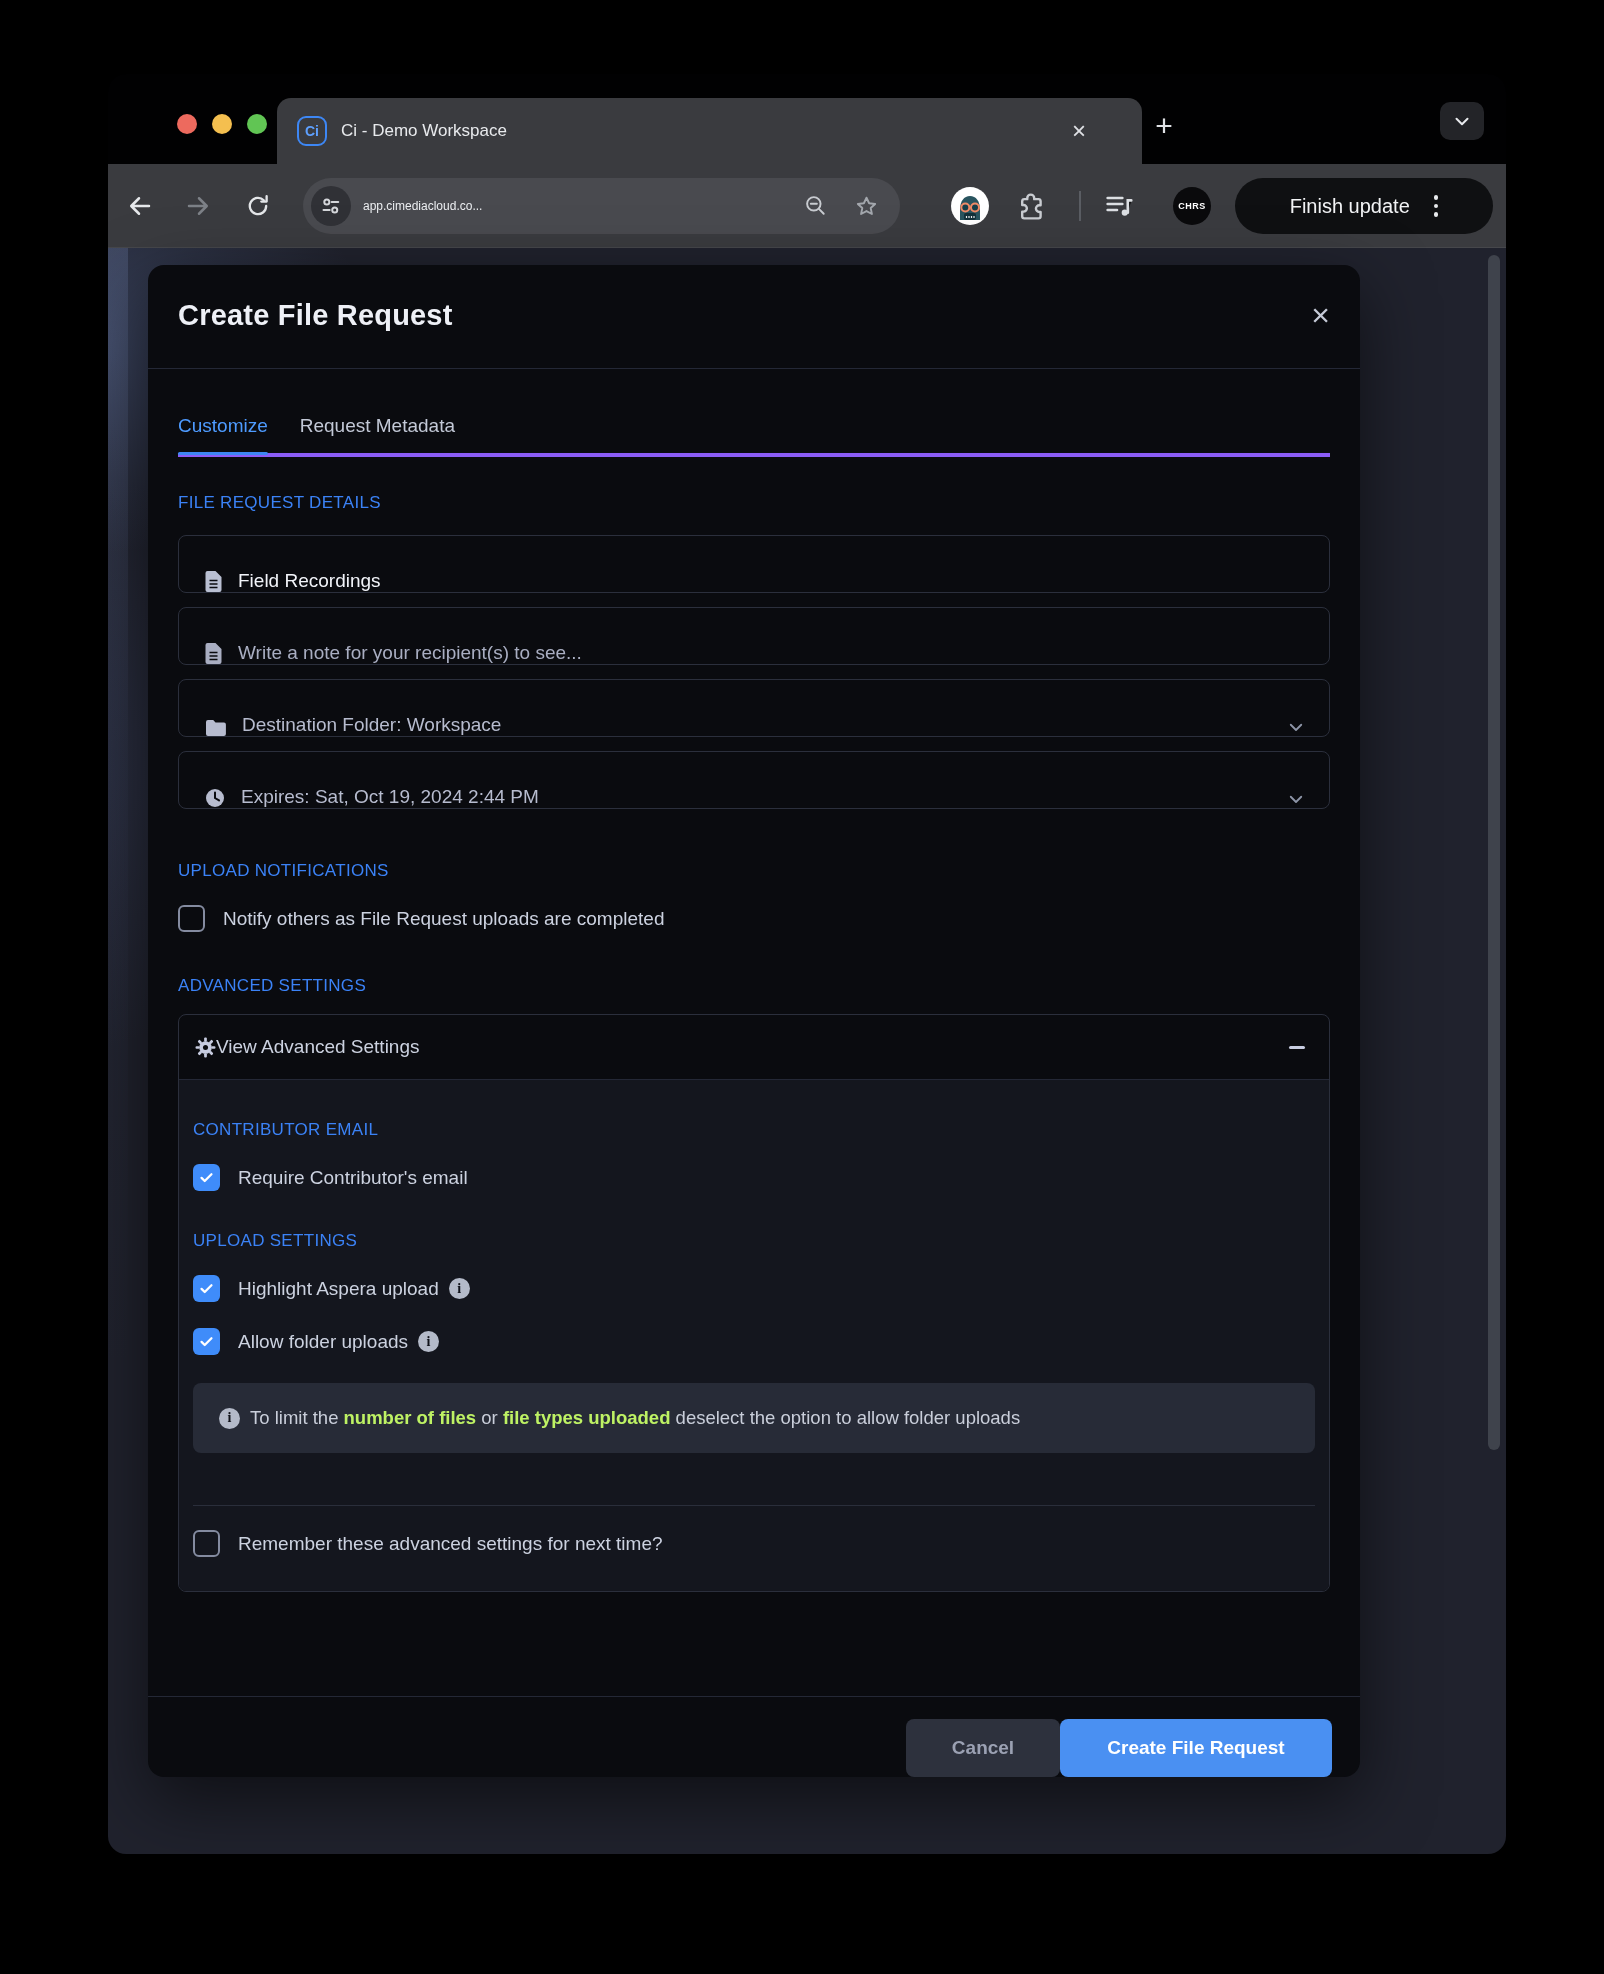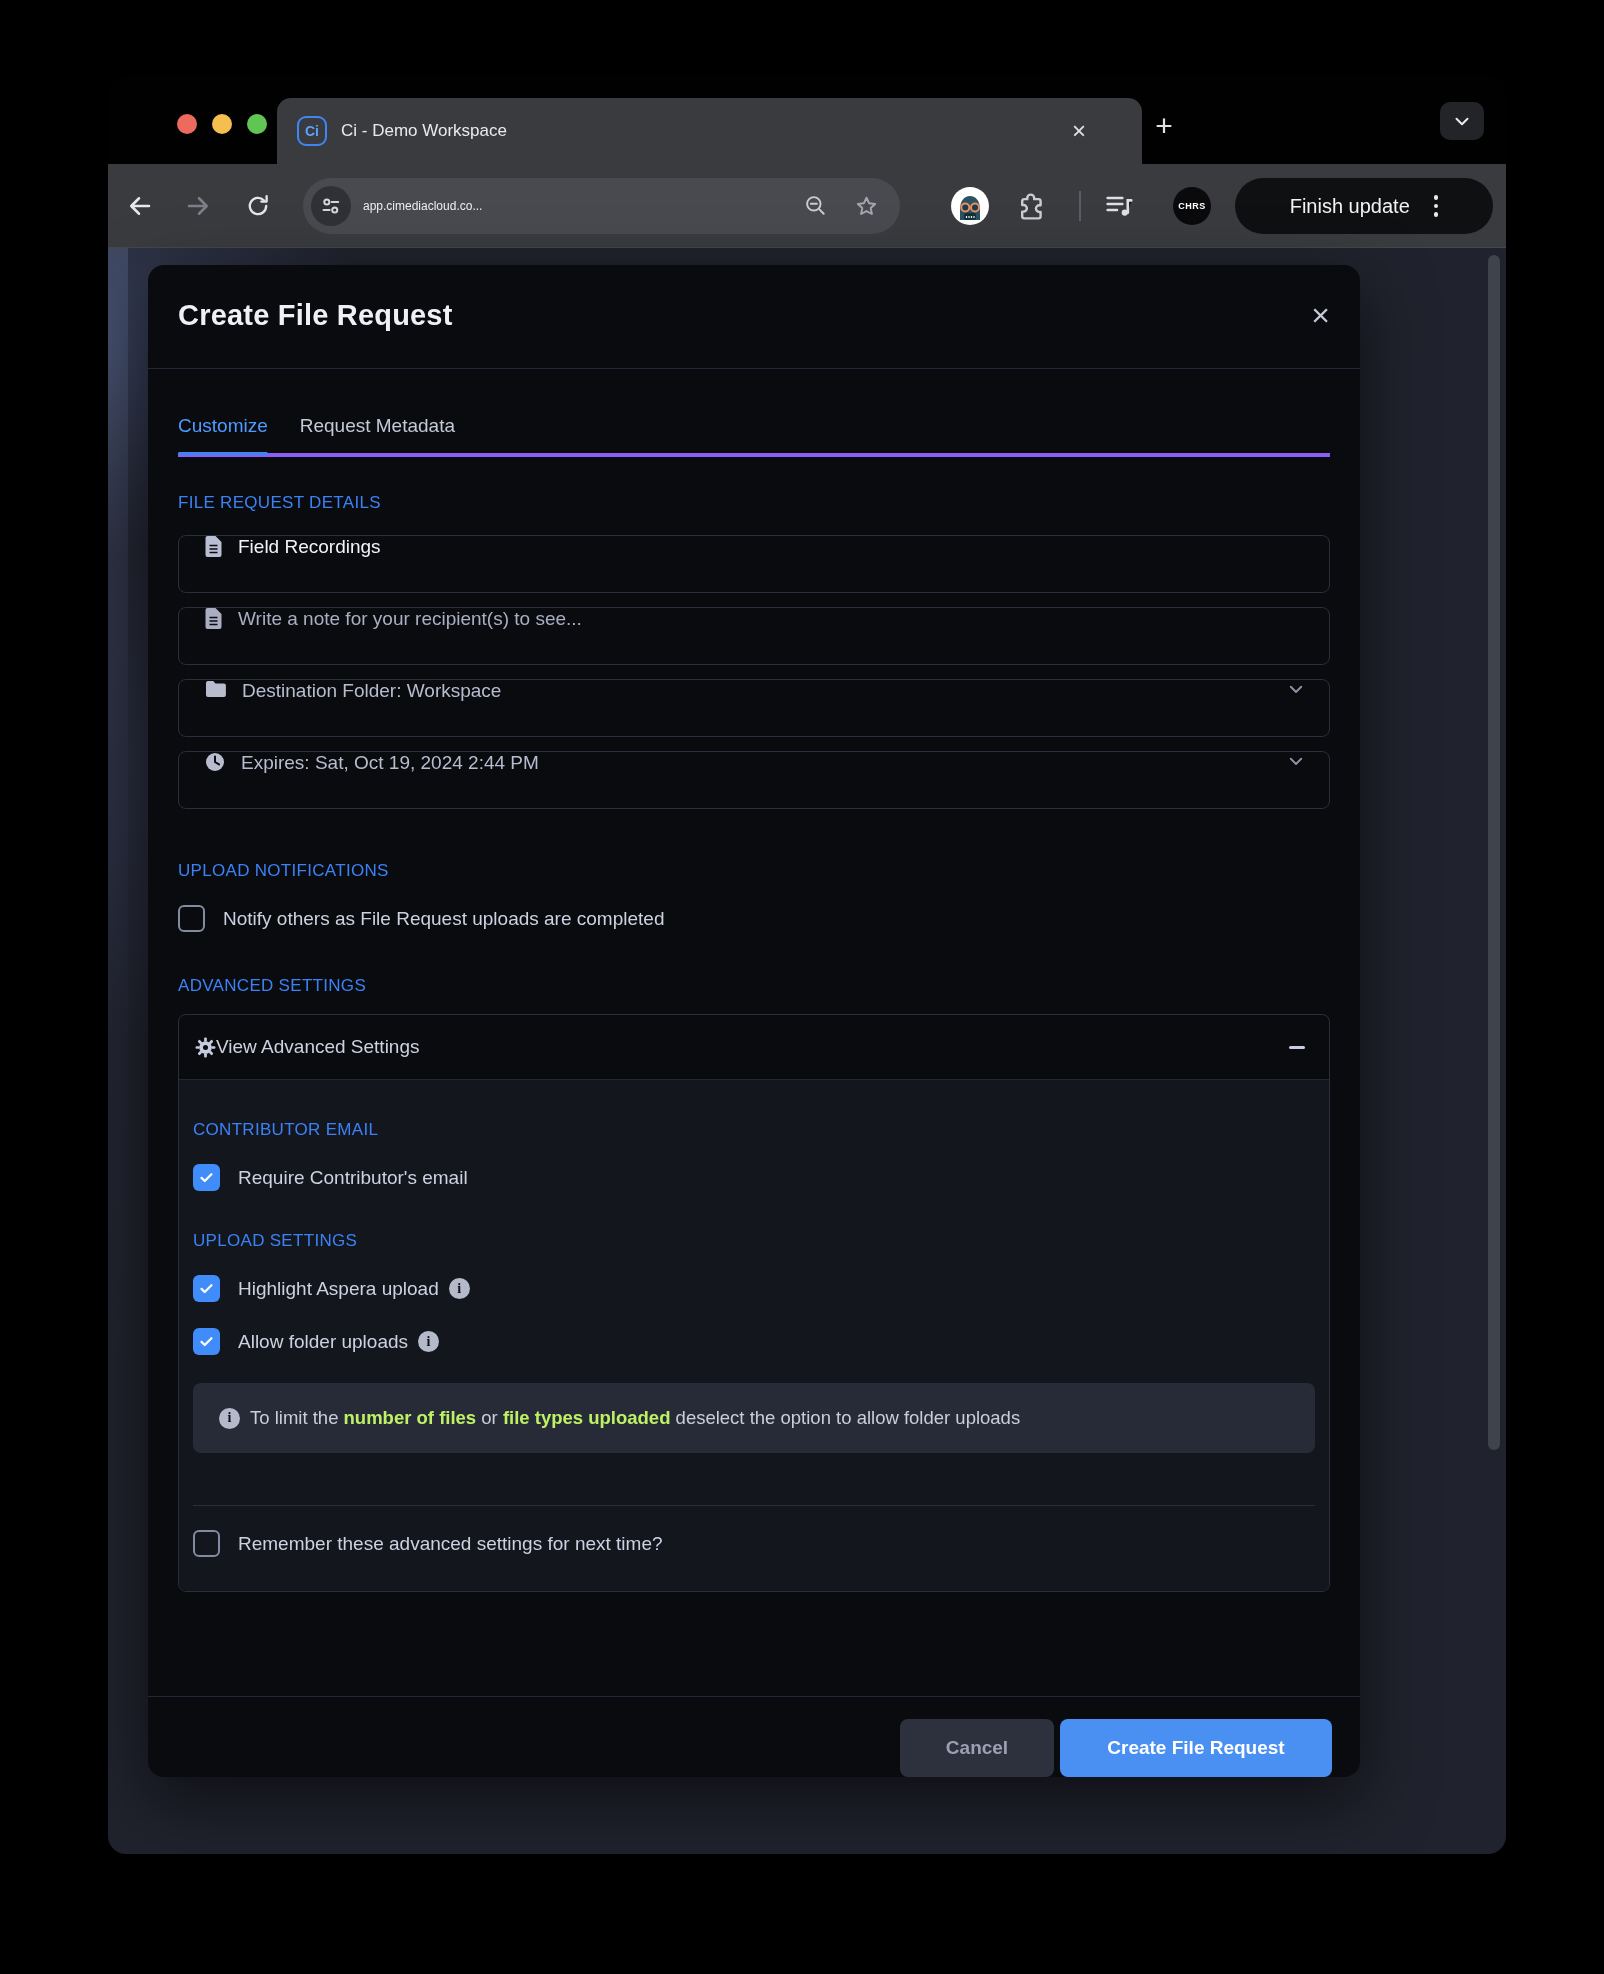--- a/index.html
+++ b/index.html
@@ -60,42 +60,42 @@
     border-bottom:1px solid #242836;}
   .m-title{color:#eef0f6;font-size:29px;font-weight:600;letter-spacing:.2px;}
   .m-close{color:#c6cbd8;font-size:32px;font-weight:300;line-height:.8;margin-top:4px;}
   .m-tabs{margin:0 30px;padding-top:46px;display:flex;gap:32px;border-bottom:4px solid #8b5cf6;}
   .m-tab{font-size:19px;padding-bottom:16px;color:#c3c9d7;position:relative;}
   .m-tab.active{color:#4e9bff;}
   .m-tab.active::after{content:"";position:absolute;left:0;right:0;bottom:-2px;height:3px;background:#3d86f2;border-radius:2px;}
   .m-body{flex:1;padding:0 30px;overflow:hidden;}
   .sec-label{font-size:17px;color:#3b82f6;letter-spacing:.3px;}
   .mt36{margin-top:36px;} .mt52{margin-top:52px;} .mt44{margin-top:44px;}
-  .fieldrow{margin-top:14px;height:58px;border:1px solid #2b2f3c;border-radius:8px;display:flex;align-items:flex-start;
+  .fieldrow{margin-top:14px;height:58px;border:1px solid #2b2f3c;border-radius:8px;display:flex;align-items:flex-end;
     padding:0 24px 0 26px;box-sizing:border-box;gap:16px;}
   .fieldrow.first{margin-top:22px;}
   .fieldrow .val{font-size:19px;color:#f2f4f9;}
   .fieldrow .muted{color:#a9aec2;}
   .fieldrow .soft{color:#b7bccf;}
   .fieldrow .chev{margin-left:auto;display:flex;align-items:center;}
   .cbrow{display:flex;align-items:center;gap:18px;margin-top:24px;}
   .cb{width:27px;height:27px;border-radius:6px;border:2.5px solid #848ba0;box-sizing:border-box;flex:0 0 auto;}
   .cb.checked{border:none;background:#3f8cfa;display:flex;align-items:center;justify-content:center;}
   .cblabel{font-size:19px;color:#ccd2e0;display:flex;align-items:center;gap:10px;}
   .panel{margin-top:18px;border:1px solid #2b2f3c;border-radius:8px;overflow:hidden;}
   .panel-header{height:64px;display:flex;align-items:center;gap:0;padding:0 24px 0 16px;box-sizing:border-box;}
   .panel-header .plabel{font-size:19px;color:#ccd2e0;}
   .minus{margin-left:auto;width:16px;height:3px;border-radius:2px;background:#c7cce0;}
   .panel-body{background:#14161e;padding:40px 14px 34px 14px;border-top:1px solid #242836;}
   .infobox{margin-top:28px;background:#272b37;border-radius:8px;height:70px;display:flex;align-items:center;
     padding:0 26px;box-sizing:border-box;font-size:18.5px;color:#c9ceda;}
   .infobox b{color:#bef264;}
   .infobox .ii{margin-right:10px;}
   .bodydivider{margin-top:52px;height:1px;background:#2a2e3b;}
-  .m-footer{border-top:1px solid #242836;padding:22px 28px 0 28px;display:flex;justify-content:flex-end;gap:6px;}
+  .m-footer{border-top:1px solid #242836;padding:22px 28px 0 28px;display:flex;justify-content:flex-end;}
   .btn{height:58px;border-radius:8px;display:flex;align-items:center;justify-content:center;
     font-size:19px;font-weight:600;box-sizing:border-box;}
   .btn.cancel{width:154px;background:#2d313d;color:#9ba1b3;}
   .btn.create{width:272px;background:#4a90f2;color:#ffffff;}
   .iicon{width:21px;height:21px;border-radius:50%;background:#b4bac9;color:#10121a;font-size:14px;font-weight:700;
     display:inline-flex;align-items:center;justify-content:center;flex:0 0 auto;font-family:"Liberation Serif",serif;}
 </style>
 </head>
 <body>
 

